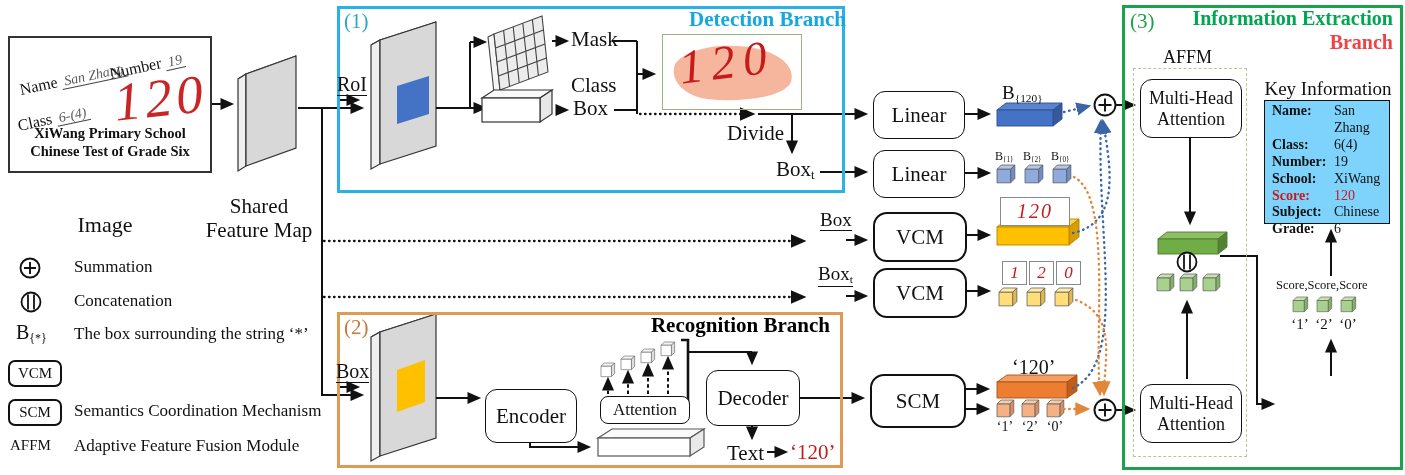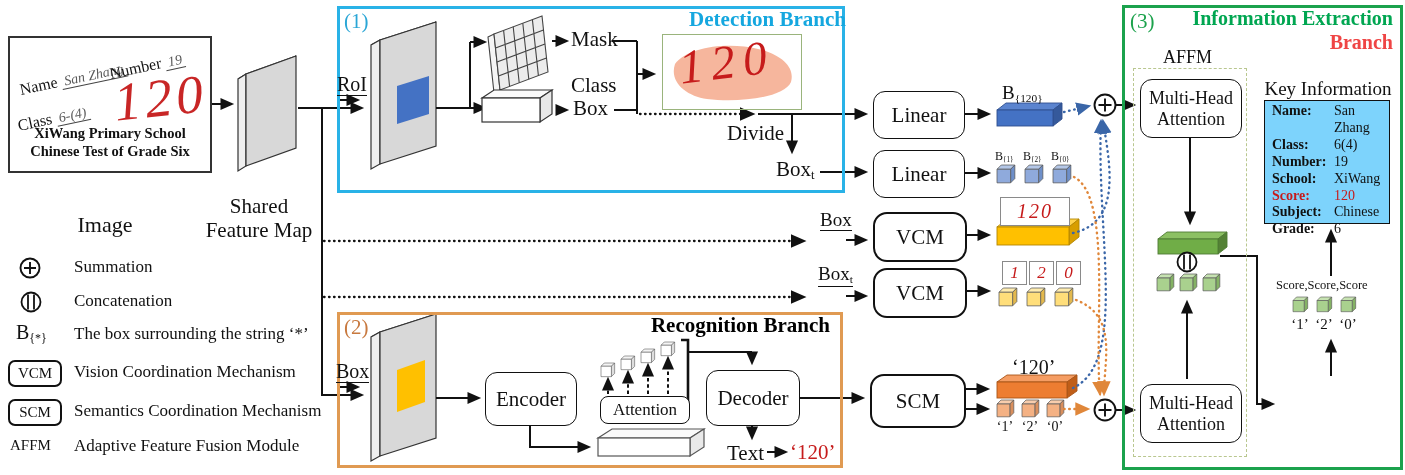--- a/index.html
+++ b/index.html
@@ -273,42 +273,41 @@
   <span>B</span><sub class="s">{*}</sub>
 </div>
 <div class="t" style="left:8px;top:360px;width:50px;height:23px;border:2px solid #111;border-radius:7px;
             font-size:15px;text-align:center;line-height:23px;">VCM</div>
 <div class="t" style="left:8px;top:399px;width:50px;height:23px;border:2px solid #111;border-radius:7px;
             font-size:15px;text-align:center;line-height:23px;">SCM</div>
 <div class="t" style="left:10px;top:438px;font-size:15px;">AFFM</div>
 <div class="t" style="left:74px;top:258px;font-size:17px;">Summation</div>
 <div class="t" style="left:74px;top:292px;font-size:17px;">Concatenation</div>
 <div class="t" style="left:74px;top:325px;font-size:17px;">The box surrounding the string ‘*’</div>
-<div class="t" style="left:74px;top:363px;font-size:17px;">Vision Coordination Mechanism</div>
 <div class="t" style="left:74px;top:402px;font-size:17px;">Semantics Coordination Mechanism</div>
 <div class="t" style="left:74px;top:437px;font-size:17px;">Adaptive Feature Fusion Module</div>
 
 <div class="t" style="left:344px;top:10px;font-size:21px;color:#2AA6D6;">(1)</div>
 <div class="t" style="left:598px;top:8px;width:248px;text-align:right;font-size:21px;font-weight:bold;color:#15A7DF;">Detection Branch</div>
 <div class="t ul" style="left:337px;top:74px;font-size:20px;">RoI</div>
 <div class="t" style="left:571px;top:28px;font-size:21px;">Mask</div>
 <div class="t" style="left:571px;top:74px;font-size:21px;">Class</div>
 <div class="t" style="left:573px;top:97px;font-size:21px;">Box</div>
 <div style="position:absolute;left:662px;top:34px;width:138px;height:74px;border:1.6px solid #9ab47c;z-index:2;background:transparent;">
   <div class="t red" style="left:16px;top:2px;font-size:48px;font-style:italic;letter-spacing:8px;transform:rotate(-7deg);">120</div>
 </div>
 <div class="t" style="left:727px;top:122px;font-size:21px;">Divide</div>
 <div class="t" style="left:776px;top:158px;font-size:21px;">
   <span>Box</span><sub class="s">t</sub>
 </div>
 
 <div class="t" style="left:344px;top:316px;font-size:21px;color:#C8793F;">(2)</div>
 <div class="t" style="left:575px;top:314px;width:255px;text-align:right;font-size:21px;font-weight:bold;color:#000000;">Recognition Branch</div>
 <div class="t ul" style="left:336px;top:361px;font-size:20px;">Box</div>
-<div class="mbox" style="left:485px;top:372px;width:90px;height:52px;align-items:center;">
+<div class="mbox" style="left:485px;top:389px;width:90px;height:52px;align-items:center;">
   <span>Encoder</span>
 </div>
 <div class="mbox" style="left:600px;top:396px;width:88px;height:26px;border-width:1.5px;border-radius:8px;font-size:17px;">
   <span>Attention</span>
 </div>
 <div class="mbox" style="left:706px;top:370px;width:92px;height:54px;">
   <span>Decoder</span>
 </div>
 <div class="t" style="left:727px;top:442px;font-size:21px;">Text</div>
 <div class="t red" style="left:790px;top:441px;font-size:21px;">‘120’</div>

